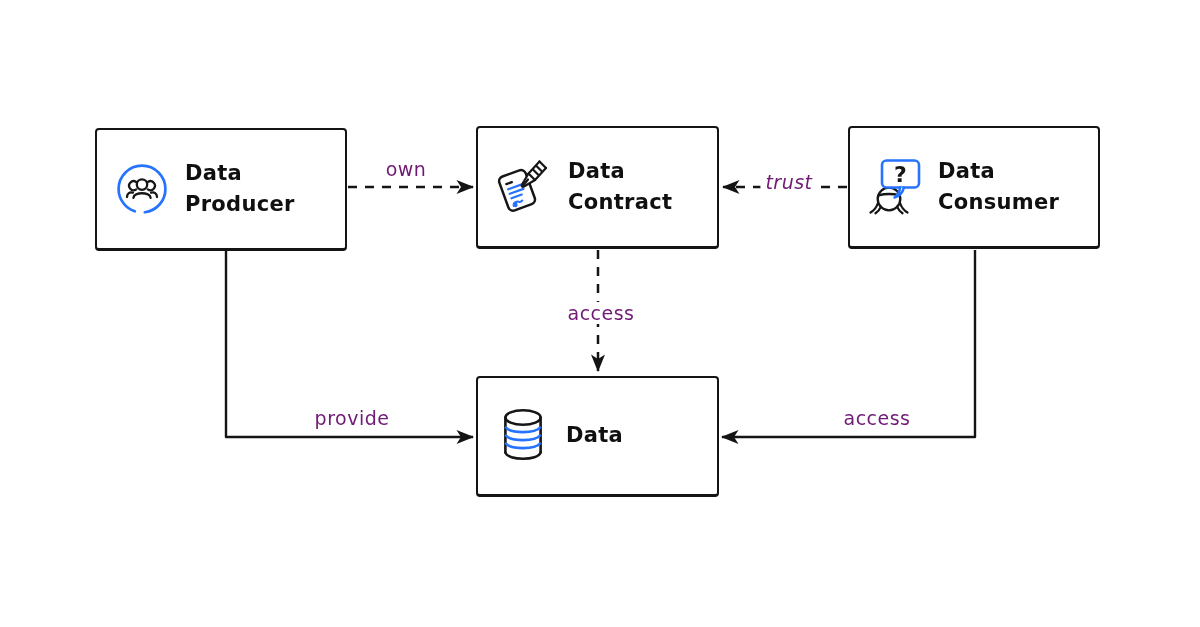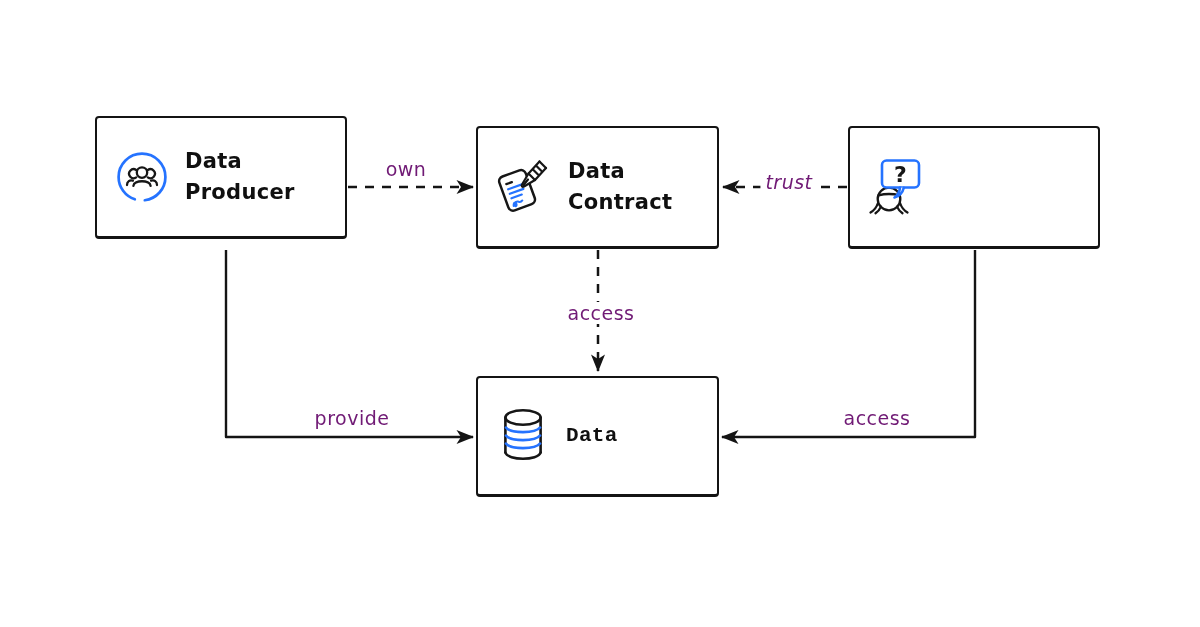--- a/index.html
+++ b/index.html
@@ -35,21 +35,21 @@
         <path d="M1.5,1 L19,8 L1.5,15 L6,8 Z" fill="#141414"></path>
       </marker>
     </defs>
     <line x1="348" y1="187" x2="473" y2="187" stroke="#141414" stroke-width="2.5" stroke-dasharray="9 8" marker-end="url(#arrow)"></line>
     <line x1="847" y1="187" x2="723" y2="187" stroke="#141414" stroke-width="2.5" stroke-dasharray="9 8" marker-end="url(#arrow)"></line>
     <line x1="598" y1="250" x2="598" y2="371" stroke="#141414" stroke-width="2.5" stroke-dasharray="9 8" marker-end="url(#arrow)"></line>
     <polyline points="226,250 226,437 473,437" fill="none" stroke="#141414" stroke-width="2.4" stroke-linejoin="round" marker-end="url(#arrow)"></polyline>
     <polyline points="975,250 975,437 722,437" fill="none" stroke="#141414" stroke-width="2.4" stroke-linejoin="round" marker-end="url(#arrow)"></polyline>
   </svg>
 
-  <div class="node" style="left:95px;top:116px;width:252px;height:123px;">
+  <div class="node" style="left:95px;top:128px;width:252px;height:123px;">
     <span class="icon">
       <svg width="52" height="52" viewBox="0 0 52 52" fill="none">
         <circle cx="26" cy="26" r="23.4" stroke="#2573ff" stroke-width="2.7" pathLength="100" stroke-dasharray="93 7" stroke-dashoffset="70" stroke-linecap="round"></circle>
         <g stroke="#161616" stroke-width="2.3" stroke-linecap="round" fill="none">
           <circle cx="26" cy="21.6" r="5.2"></circle>
           <path d="M17.4,34.8 C17.9,28.7 34.1,28.7 34.6,34.8"></path>
           <path d="M20.2,19 a4.5,4.5 0 1 0 0,7.4"></path>
           <path d="M31.8,19 a4.5,4.5 0 1 1 0,7.4"></path>
           <path d="M11,34 C11,30.3 13.8,28.7 16.9,29.7"></path>
           <path d="M41,34 C41,30.3 38.2,28.7 35.1,29.7"></path>
@@ -97,23 +97,24 @@
           <path d="M33,45 C34.5,49.5 37,52.5 40.5,54.5"></path>
           <path d="M30,48.6 C31.2,51.4 33.2,53.6 35.5,55.2"></path>
         </g>
         <g stroke="#2573ff" stroke-width="2.6" fill="#ffffff" stroke-linecap="round" stroke-linejoin="round">
           <rect x="15" y="2.5" width="37" height="27" rx="4.5"></rect>
           <path d="M33,29.5 C32.5,34.5 30.5,37.5 27.5,39.5 C32.5,38 35.8,34 36.8,29.7"></path>
         </g>
         <text x="33.5" y="24" text-anchor="middle" font-size="22" font-weight="700" fill="#161616" font-family="DejaVu Sans, sans-serif">?</text>
       </svg>
     </span>
+    <span class="node-label">Data Consumer</span>
   </div>
 
-  <div class="node" style="left:476px;top:376px;width:243px;height:121px;font-family:Liberation Mono, monospace;">
+  <div class="node" style="left:476px;top:376px;width:243px;height:121px;">
     <span class="icon">
       <svg width="48" height="58" viewBox="0 0 48 58" fill="none">
         <g stroke="#161616" stroke-width="2.6" stroke-linecap="round">
           <ellipse cx="24" cy="10.5" rx="17.6" ry="7.2" fill="#ffffff"></ellipse>
           <path d="M6.4,10.5 L6.4,45.5"></path>
           <path d="M41.6,10.5 L41.6,45.5"></path>
           <path d="M6.4,45.5 C8.8,53.8 39.2,53.8 41.6,45.5" fill="none"></path>
         </g>
         <g stroke="#2573ff" stroke-width="2.6" stroke-linecap="round" fill="none">
           <path d="M7,20.5 C11.5,26.6 36.5,26.6 41,20.5"></path>

